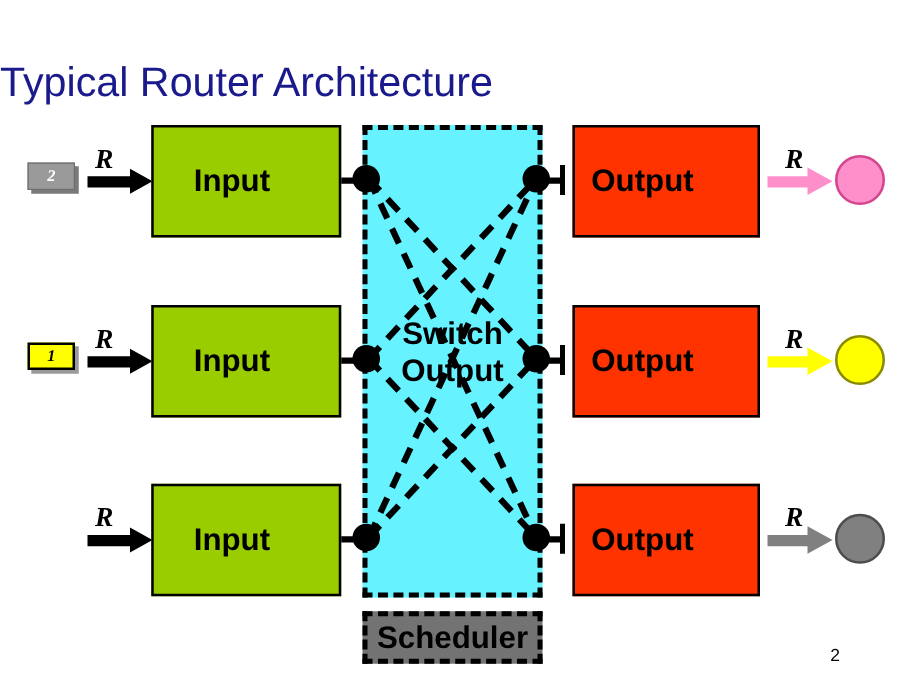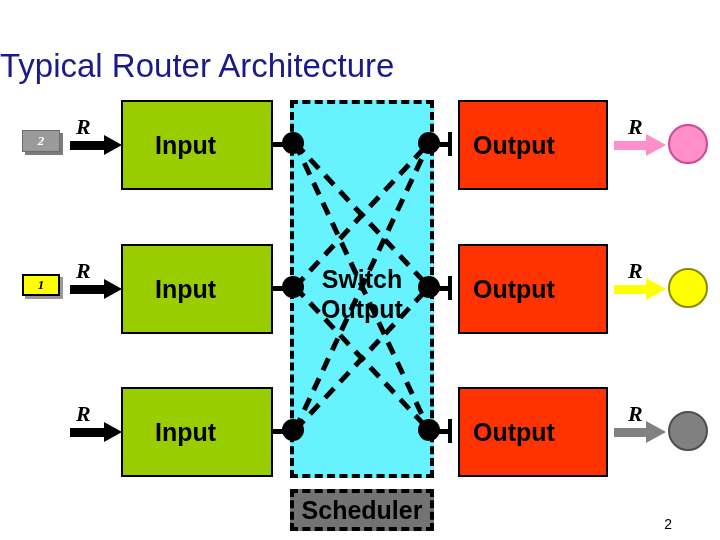--- a/index.html
+++ b/index.html
@@ -305,21 +305,21 @@
     </g>
   </svg>
 
   <div class="dot" style="left:282px; top:132px;"></div>
   <div class="dot" style="left:282px; top:276px;"></div>
   <div class="dot" style="left:282px; top:419px;"></div>
   <div class="dot" style="left:418px; top:132px;"></div>
   <div class="dot" style="left:418px; top:276px;"></div>
   <div class="dot" style="left:418px; top:419px;"></div>
 
-  <div class="fabric-label" style="left:287px; top:264px;">
+  <div class="fabric-label" style="left:287px; top:252px;">
     <div>Switch</div>
     <div>Output</div>
   </div>
 
   <div class="scheduler" style="left:290px; top:489px; width:144px; height:42px;">
     <span>Scheduler</span>
   </div>
 
   <div class="pagenum">2</div>
 

